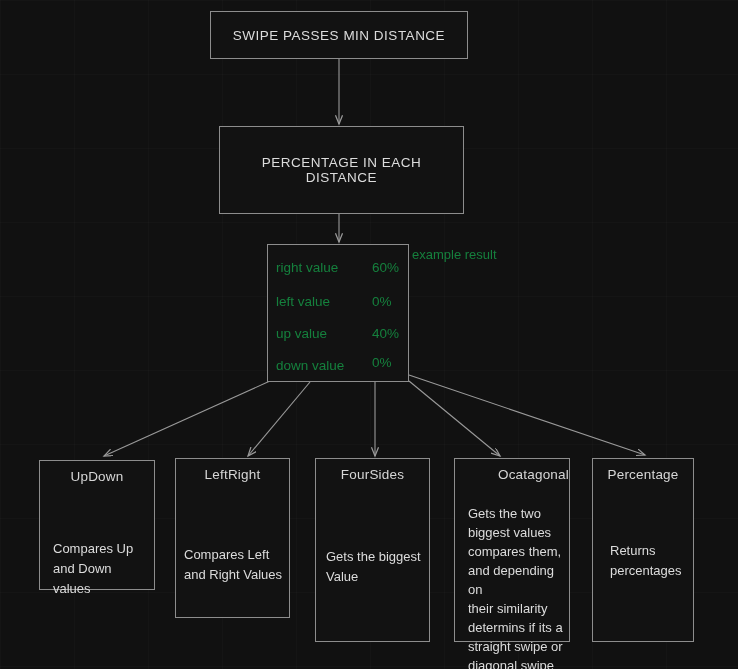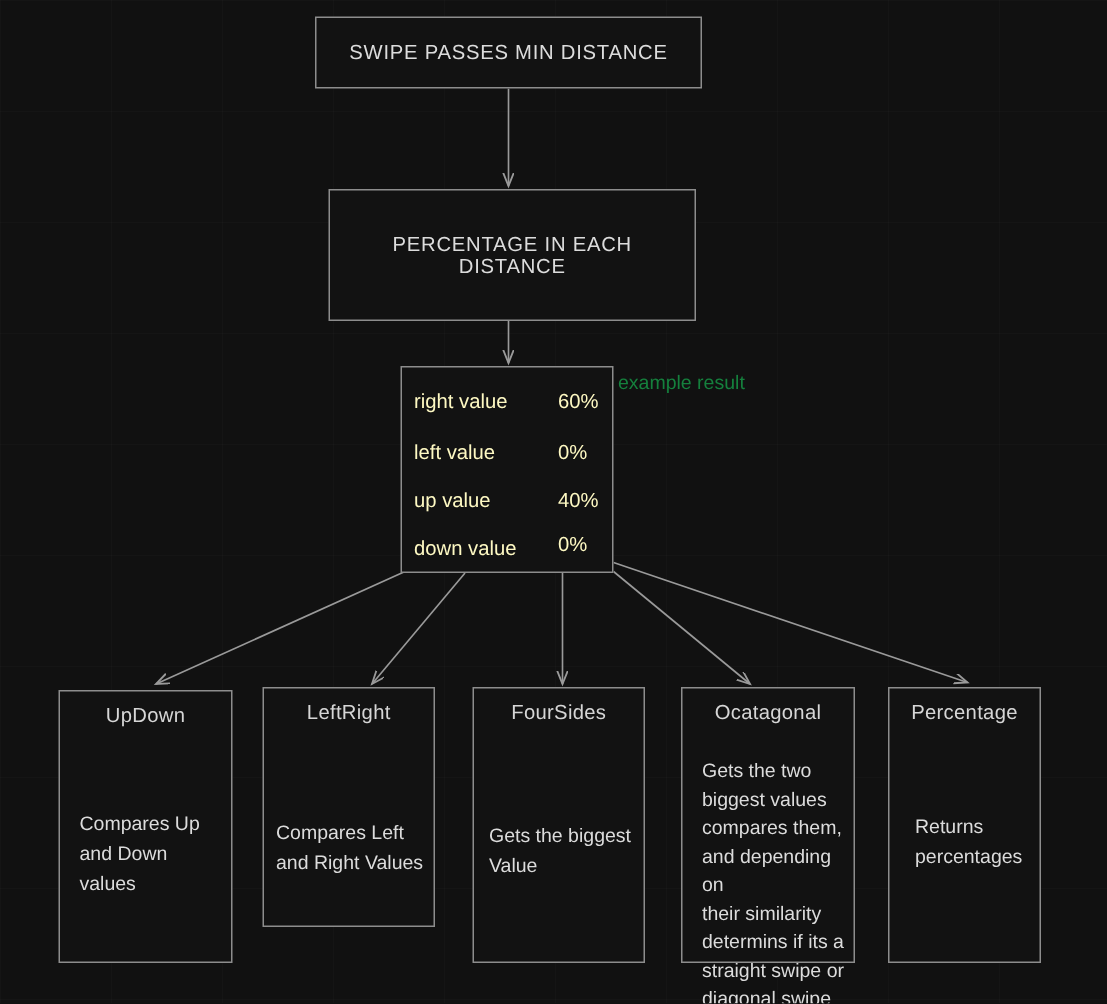--- a/index.html
+++ b/index.html
@@ -71,21 +71,21 @@
     color: #dcdcdc;
     white-space: pre-line;
   }
   
   #result-box .row {
     position: absolute;
     left: 8px;
     right: 6px;
     height: 20px;
     font-size: 13.5px;
-    color: #fef9c3;
+    color: #15803d;
   }
   #result-box .row .k {
     position: absolute;
     left: 0;
     top: 0;
   }
   #result-box .row .v {
     position: absolute;
     left: 96px;
     top: 0;
@@ -144,41 +144,41 @@
       <span class="v">40%</span>
     </div>
     <div class="row" style="top:113px;">
       <span class="k">down value</span>
       <span class="v" style="top:-3px;">0%</span>
     </div>
   </div>
 
   <div id="example-result-label" style="left:412px; top:247px;">example result</div>
 
-  <div class="node" style="left:39px; top:460px; width:116px; height:182px;">
+  <div class="node" style="left:39px; top:460px; width:116px; height:130px;">
     <div class="node-title" style="top:8px;">UpDown</div>
     <div class="node-body" style="left:13px; top:78px; right:20px;">Compares Up
 and Down
 values</div>
   </div>
 
   <div class="node" style="left:175px; top:458px; width:115px; height:160px;">
     <div class="node-title" style="top:8px;">LeftRight</div>
     <div class="node-body" style="left:8px; top:86px; right:4px;">Compares Left
 and Right Values</div>
   </div>
 
   <div class="node" style="left:315px; top:458px; width:115px; height:184px;">
     <div class="node-title" style="top:8px;">FourSides</div>
     <div class="node-body" style="left:10px; top:88px; right:4px;">Gets the biggest
 Value</div>
   </div>
 
   <div class="node" style="left:454px; top:458px; width:116px; height:184px;">
-    <div class="node-title" style="top:8px;">Ocatagonal</div>
+    <div class="node-title" style="top:8px;text-align:right;">Ocatagonal</div>
     <div class="node-body" style="left:13px; top:45px; right:4px; line-height:19px;">Gets the two
 biggest values
 compares them,
 and depending on
 their similarity
 determins if its a
 straight swipe or
 diagonal swipe</div>
   </div>
 

